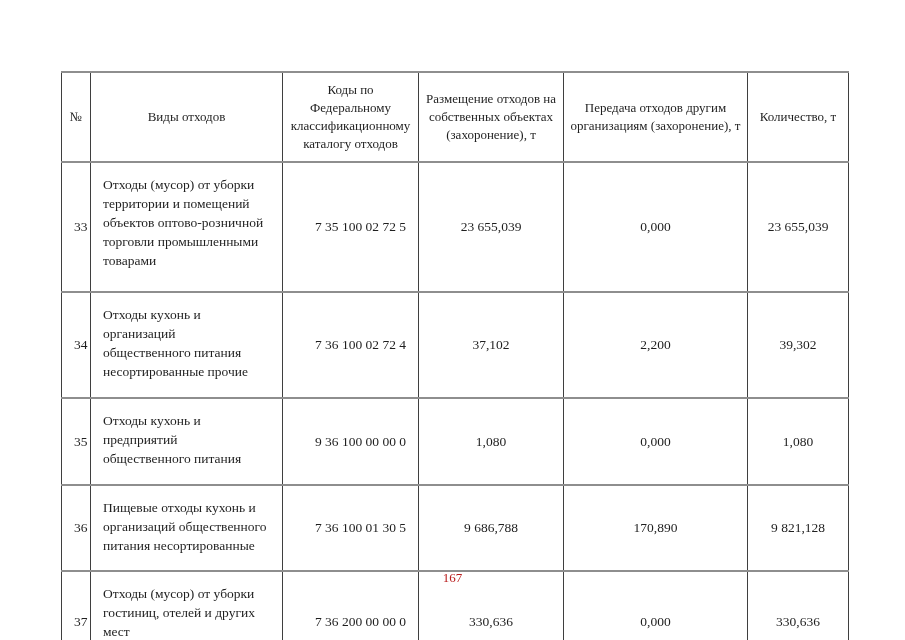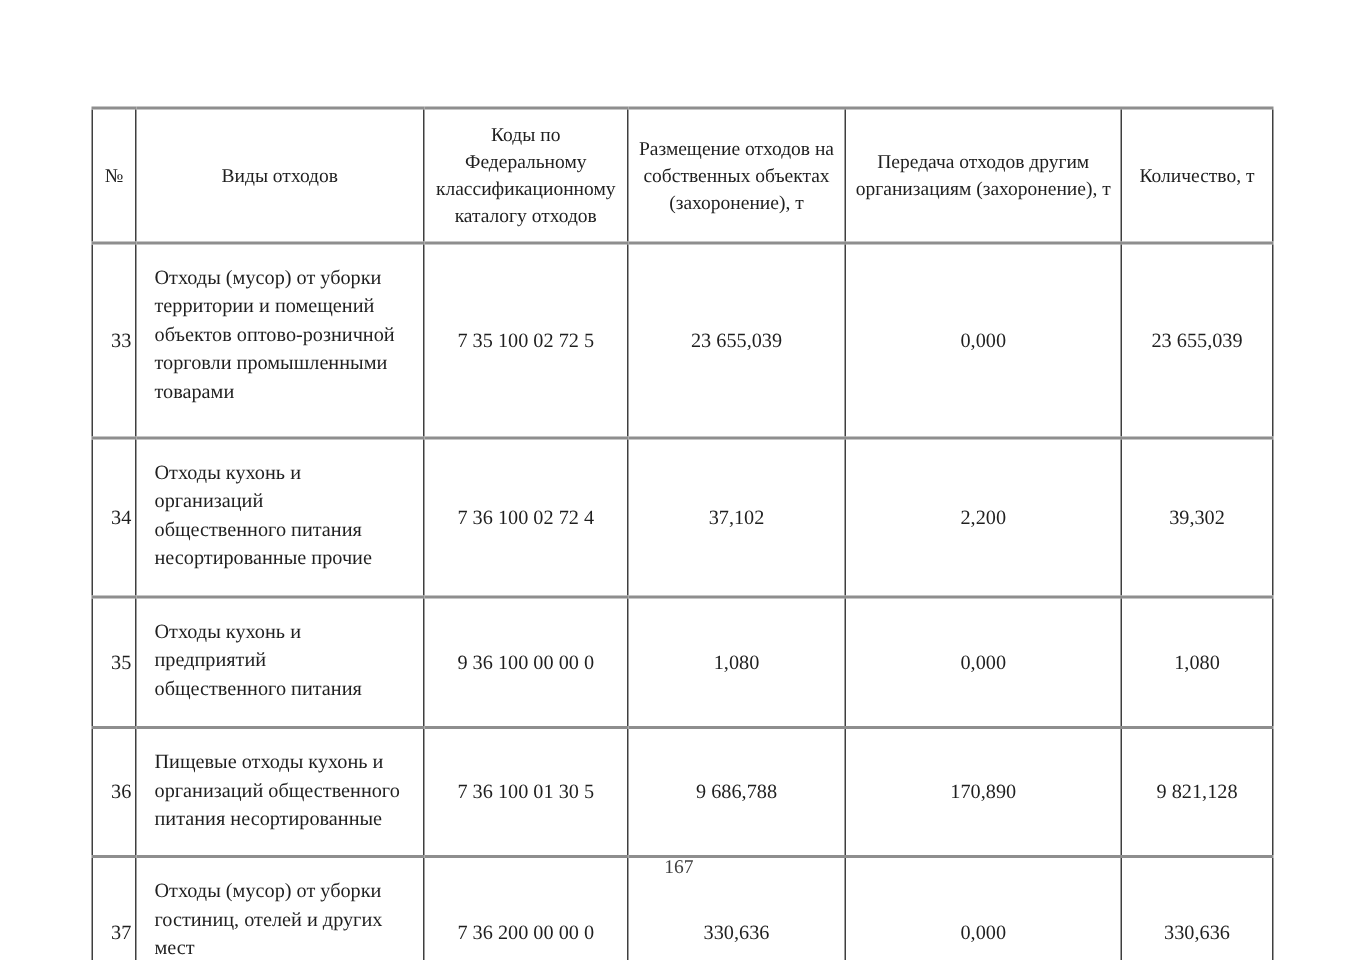--- a/index.html
+++ b/index.html
@@ -57,21 +57,21 @@
   }
   td.cell-type {
     text-align: left;
     vertical-align: top;
     font-size: 13.5px;
     line-height: 19px;
     white-space: pre-line;
     padding: 4px 2px 2px 6px;
   }
   td.cell-code {
-    text-align: center;
+    text-align: right;
     vertical-align: middle;
     font-size: 13.5px;
   }
   td.cell-val {
     text-align: center;
     vertical-align: middle;
     font-size: 13.5px;
     padding-right: 7px;
   }
   tr.row-0 td { height: 104px; }
@@ -80,21 +80,21 @@
   tr.row-3 td { height: 60px; }
   tr.row-4 td { height: 62px; }
 
   .page-number {
     position: absolute;
     left: 0;
     right: 0;
     top: 570px;
     text-align: center;
     font-size: 13px;
-    color: #404040;
+    color: #b91c1c;
   }
 </style>
 </head>
 <body>
 
 <div class="page">
 
   <table class="waste-table">
     <colgroup>
       <col style="width:29px">

